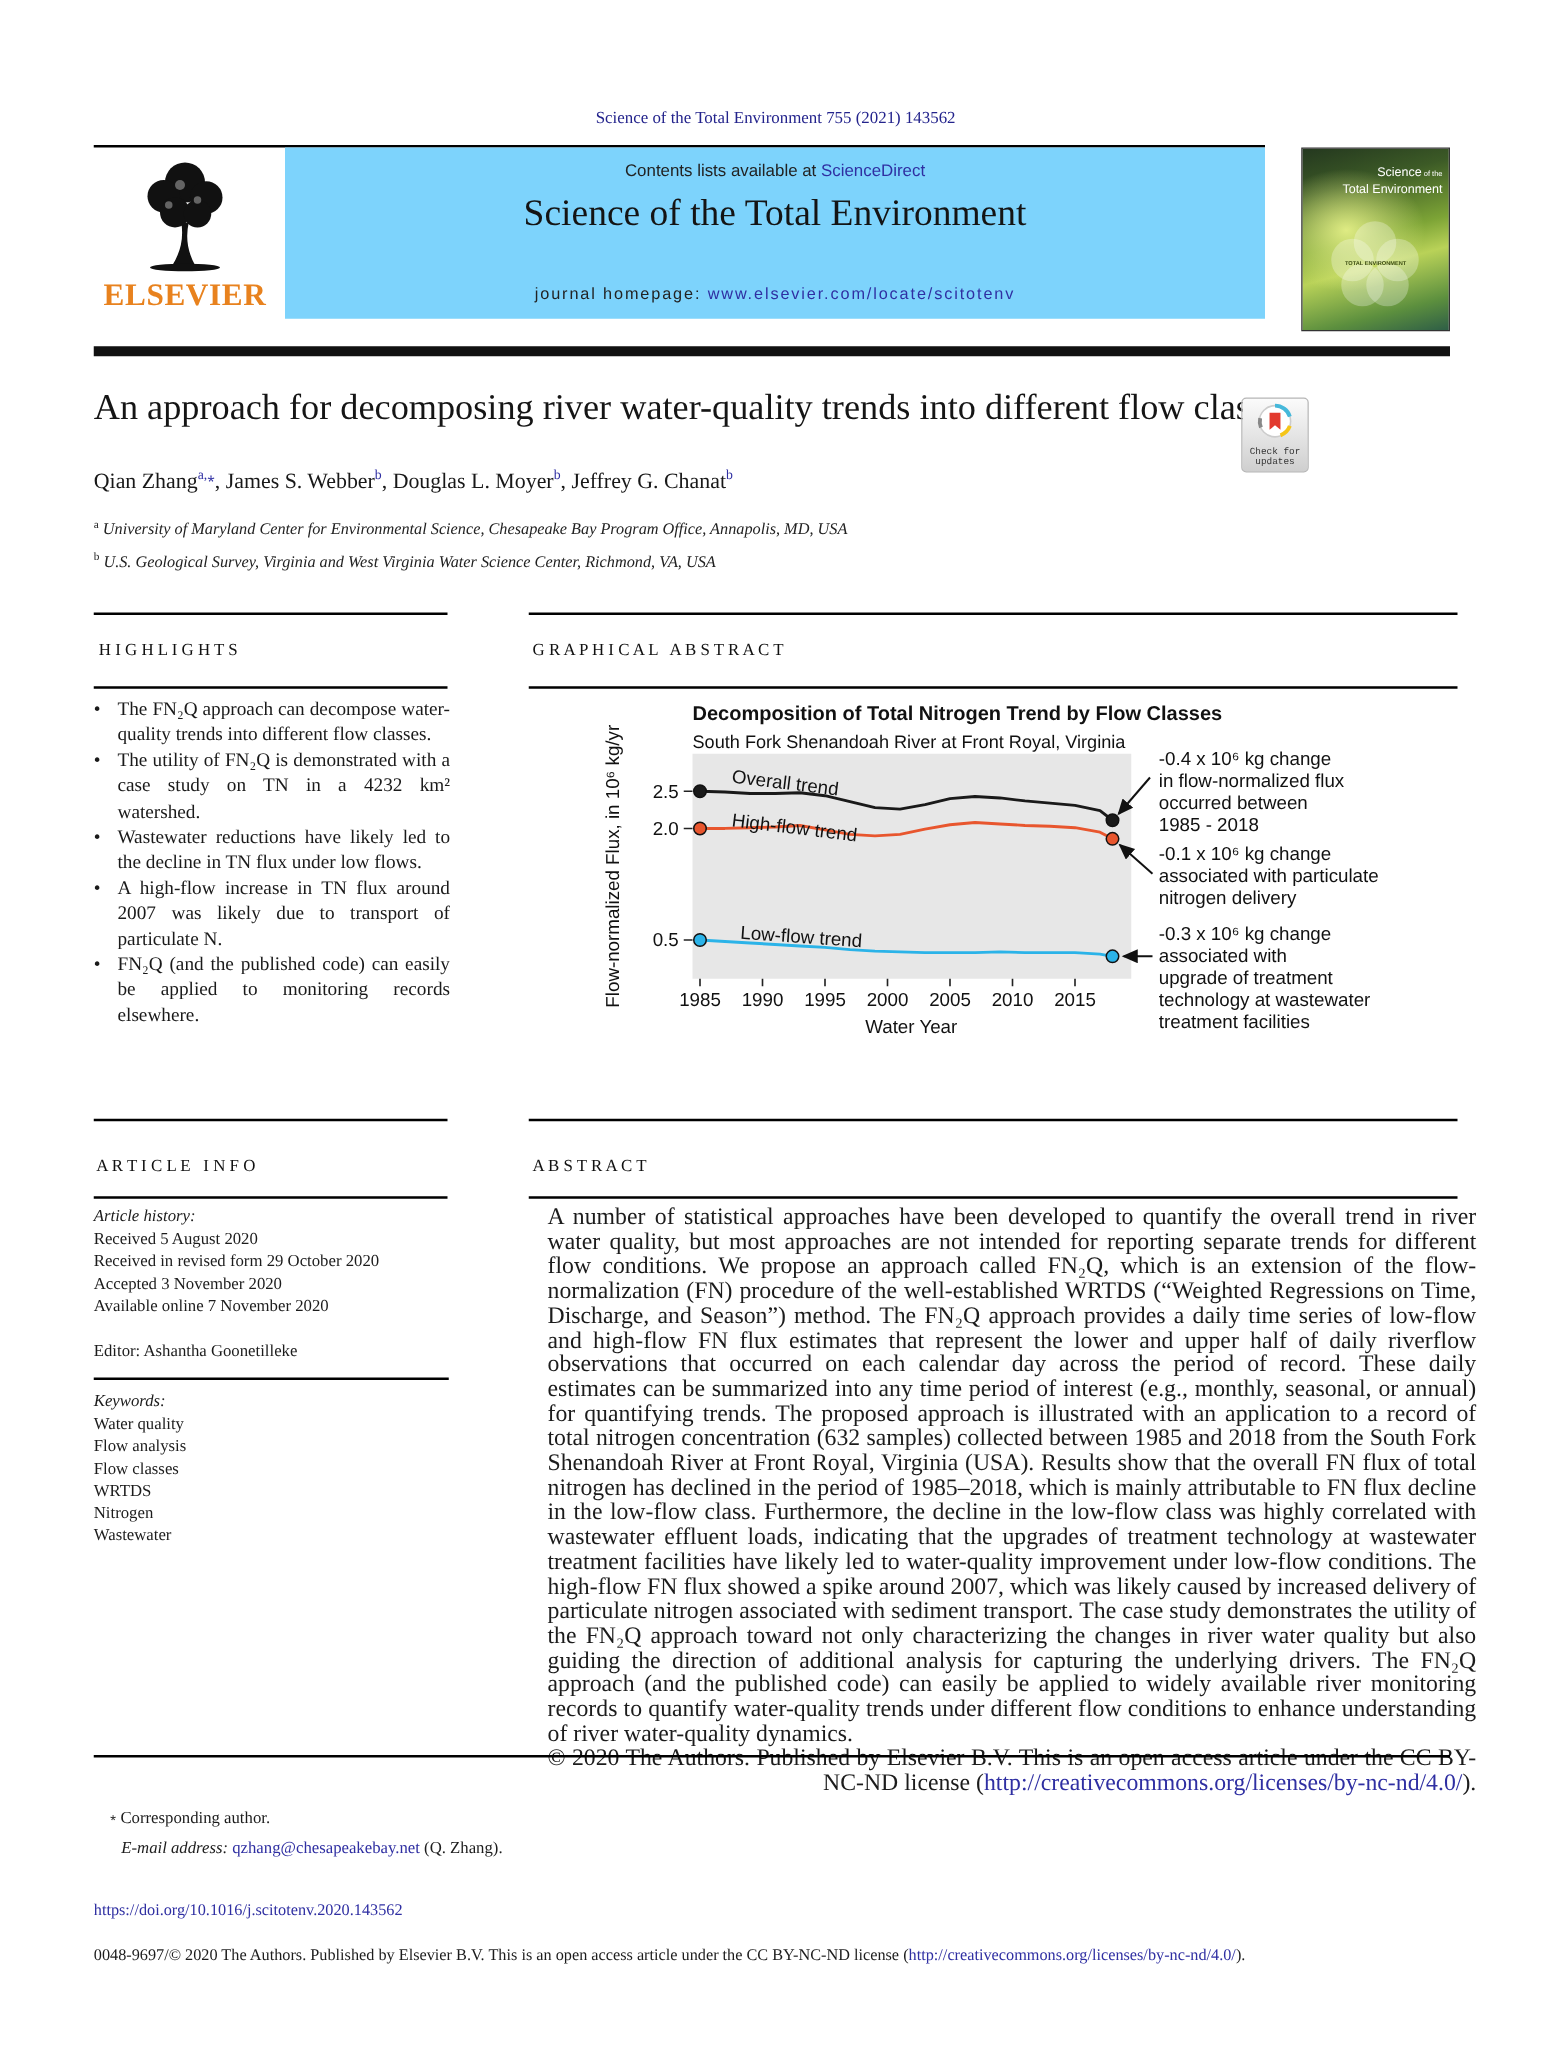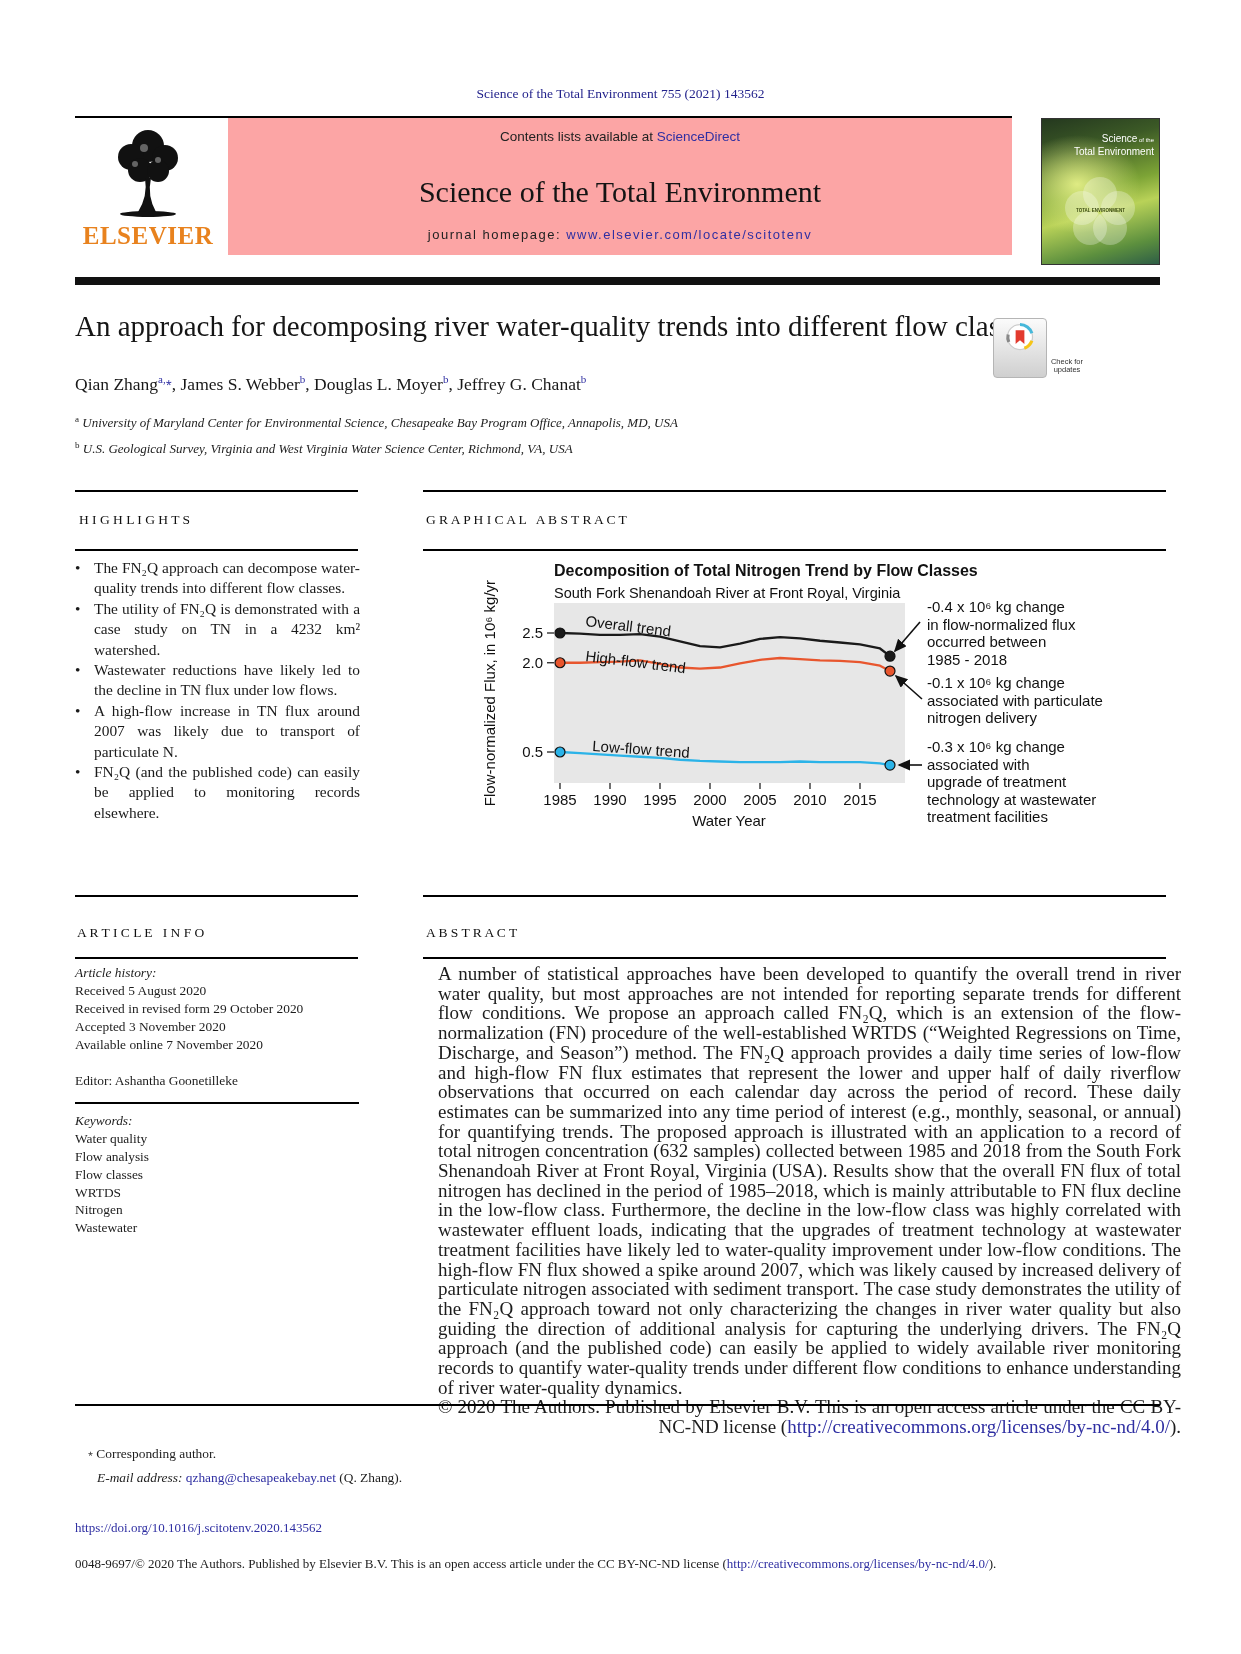--- a/index.html
+++ b/index.html
@@ -6,45 +6,45 @@
   .page{position:relative;width:1241px;height:1654px;background:#ffffff;margin:0 auto;
         font-family:"Liberation Serif",serif;color:#1a1a1a;overflow:hidden;}
   .rule{position:absolute;background:#000;height:1.5px;}
   a,.link{color:#2f2fa2;text-decoration:none;cursor:pointer;}
 
   
   .journal-ref{position:absolute;top:70px;left:0;width:100%;text-align:center;
                font-size:13.5px;color:#23238c;margin-top:16px;}
   .els-logo{position:absolute;left:75px;top:120px;width:146px;height:136px;text-align:center;}
   .els-name{font-size:25px;letter-spacing:.5px;color:#e8821e;font-weight:600;margin-top:-2px;}
-  .head-box{position:absolute;left:228px;top:118px;width:784px;height:137px;background:#fca5a5;text-align:center;}
+  .head-box{position:absolute;left:228px;top:118px;width:784px;height:137px;background:#7dd3fc;text-align:center;}
   .contents{position:absolute;top:11px;width:100%;font-family:"Liberation Sans",sans-serif;font-size:13.5px;color:#222;}
-  .jname{position:absolute;top:57px;width:100%;font-size:30px;color:#141414;}
+  .jname{position:absolute;top:36px;width:100%;font-size:30px;color:#141414;}
   .homepage{position:absolute;bottom:13px;width:100%;font-family:"Liberation Sans",sans-serif;
             font-size:13px;letter-spacing:1.5px;color:#222;}
   .cover{position:absolute;left:1041px;top:118px;width:117px;height:145px;border:1px solid #333;
          background:
            radial-gradient(90px 70px at 30% 45%, rgba(235,245,140,.9), rgba(235,245,140,0) 70%),
            linear-gradient(165deg,#24381f 0%,#3c5a26 22%,#7da436 48%,#b9d258 62%,#5c8f3e 85%,#2e5e46 100%);
          overflow:hidden;}
   .cover-title{position:absolute;top:14px;right:5px;text-align:right;color:#fff;
                font-family:"Liberation Sans",sans-serif;font-size:10px;line-height:11px;}
   .cover-ofthe{font-size:6px;}
   .flower{position:absolute;border-radius:50%;background:rgba(255,255,255,.28);width:34px;height:34px;}
   .cover-center{position:absolute;top:89px;left:0;width:100%;text-align:center;
                 font-family:"Liberation Sans",sans-serif;font-size:4.5px;font-weight:bold;color:#3a4a10;}
   .thick-bar{position:absolute;left:75px;top:277px;width:1085px;height:8px;background:#111;}
 
   
   .title{position:absolute;left:75px;top:310px;font-size:29px;font-weight:400;color:#151515;
          white-space:nowrap;margin:0;}
   .crossmark{position:absolute;left:993px;top:318px;width:52px;height:58px;border:1px solid #b5b5b5;
              border-radius:4px;background:linear-gradient(#fbfbfb,#cfcfcf);text-align:center;cursor:pointer;}
-  .cm-text{position:absolute;bottom:3px;width:100%;font-family:Liberation Sans, sans-serif;
-           font-size:7.5px;line-height:8px;color:#333;margin-left:47px;}
+  .cm-text{position:absolute;bottom:3px;width:100%;font-family:Liberation Mono, monospace;
+           font-size:7.5px;line-height:8px;color:#333;}
   .authors{position:absolute;left:75px;top:371px;font-size:17.5px;color:#181818;}
   .authors sup{font-size:11px;color:#2f2fa2;}
   .affils{position:absolute;left:75px;top:408px;font-size:13px;font-style:italic;color:#222;line-height:22px;}
   .affils sup{font-size:9px;font-style:normal;}
 
   
   .sec-head{position:absolute;font-size:13.5px;color:#111;white-space:pre;}
 
   
   .hl-list{position:absolute;left:75px;top:558px;width:285px;font-size:15.4px;line-height:20.4px;

